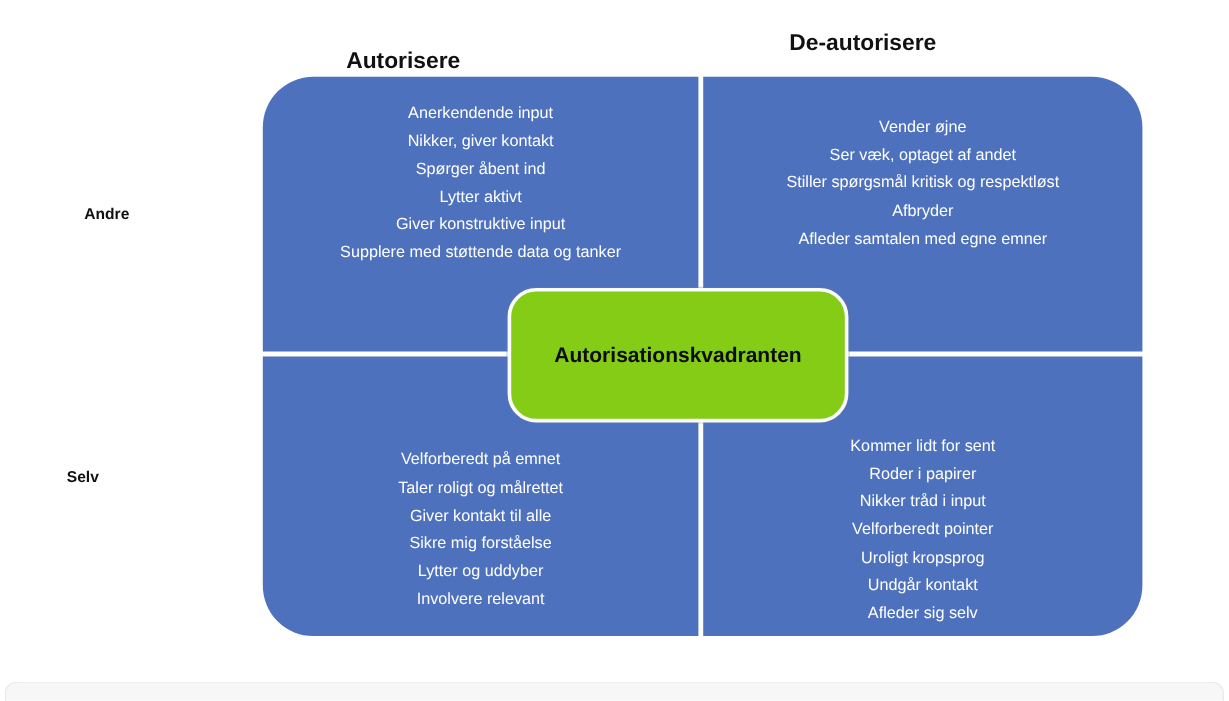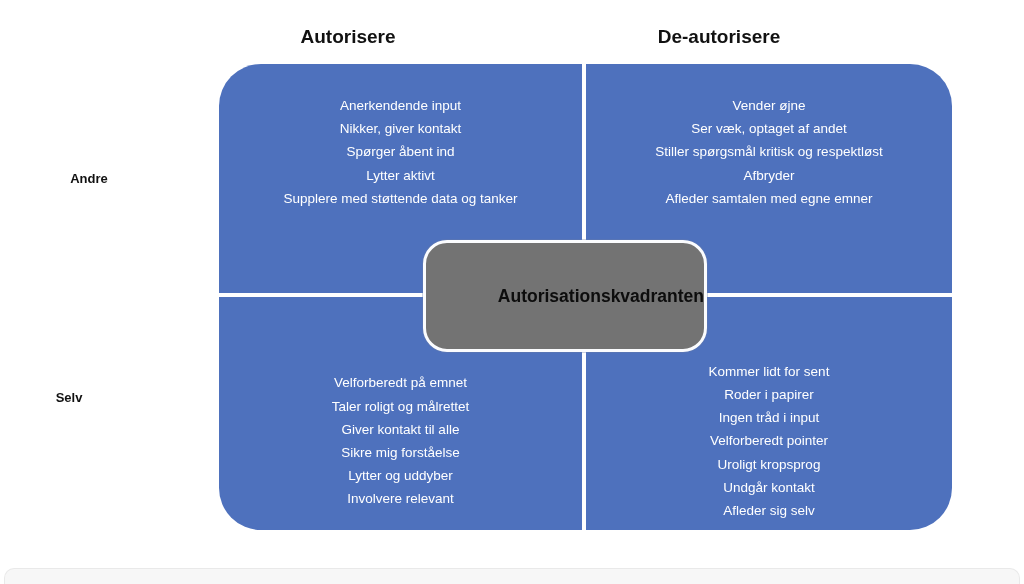--- a/index.html
+++ b/index.html
@@ -19,21 +19,21 @@
   
   .col-header {
     position: absolute;
     top: 26px;
     transform: translateX(-50%);
     font-size: 19px;
     font-weight: bold;
     color: #111111;
     white-space: nowrap;
   }
-  .col-header.left  { left: 348px; }
+  .col-header.left  { left: 336px; margin-top: 15px; }
   .col-header.right { left: 719px; }
 
   
   .row-label {
     position: absolute;
     transform: translate(-50%, -50%);
     font-size: 13px;
     font-weight: bold;
     color: #111111;
     white-space: nowrap;
@@ -81,27 +81,27 @@
   .q-item { white-space: nowrap; }
 
   
   .center-box {
     position: absolute;
     left: 423px;
     top: 240px;
     width: 284px;
     height: 112px;
     box-sizing: border-box;
-    background: #737373;
+    background: #84cc16;
     border: 3px solid #fbfcfe;
     border-radius: 24px;
     box-shadow: 0 0 0 1px rgba(110, 125, 165, 0.35);
     display: flex;
     align-items: center;
-    justify-content: flex-end;
+    justify-content: center;
   }
   .center-box .title {
     font-size: 17.5px;
     font-weight: bold;
     color: #0d0d0d;
     white-space: nowrap;
   }
 
   
   .bottom-card {
@@ -128,20 +128,21 @@
   <div class="row-label bottom">Selv</div>
 
   <div class="matrix">
 
     <div class="quadrant tl">
       <div class="q-list">
         <div class="q-item">Anerkendende input</div>
         <div class="q-item">Nikker, giver kontakt</div>
         <div class="q-item">Spørger åbent ind</div>
         <div class="q-item">Lytter aktivt</div>
+        <div class="q-item">Giver konstruktive input</div>
         <div class="q-item">Supplere med støttende data og tanker</div>
       </div>
     </div>
 
     <div class="quadrant tr">
       <div class="q-list">
         <div class="q-item">Vender øjne</div>
         <div class="q-item">Ser væk, optaget af andet</div>
         <div class="q-item">Stiller spørgsmål kritisk og respektløst</div>
         <div class="q-item">Afbryder</div>
@@ -157,21 +158,21 @@
         <div class="q-item">Sikre mig forståelse</div>
         <div class="q-item">Lytter og uddyber</div>
         <div class="q-item">Involvere relevant</div>
       </div>
     </div>
 
     <div class="quadrant br">
       <div class="q-list">
         <div class="q-item">Kommer lidt for sent</div>
         <div class="q-item">Roder i papirer</div>
-        <div class="q-item">Ingen tråd i input</div>
+        <div class="q-item">Nikker tråd i input</div>
         <div class="q-item">Velforberedt pointer</div>
         <div class="q-item">Uroligt kropsprog</div>
         <div class="q-item">Undgår kontakt</div>
         <div class="q-item">Afleder sig selv</div>
       </div>
     </div>
 
   </div>
 
   <div class="center-box">

